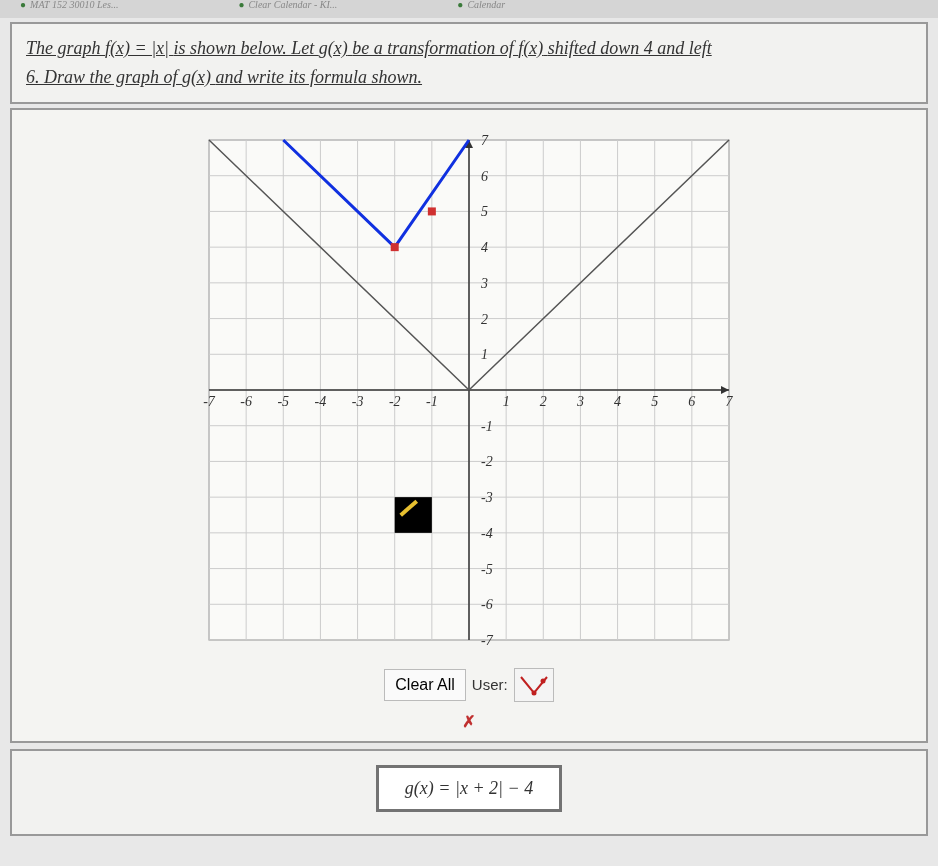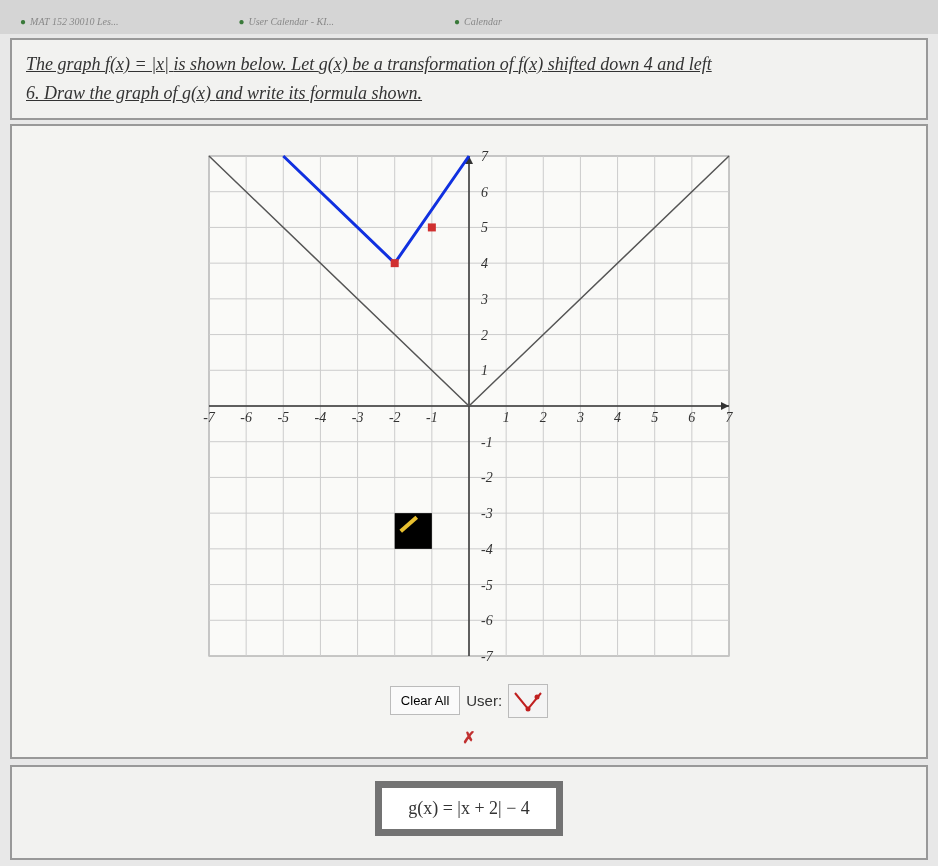--- a/index.html
+++ b/index.html
@@ -5,28 +5,28 @@
   * { box-sizing: border-box; }
   body {
     margin: 0;
     padding: 0;
     font-family: Georgia, 'Times New Roman', serif;
     background: #e8e8e8;
     width: 938px;
     color: #333;
   }
   .topbar {
-    height: 34px;
+    height: 18px;
     background: #d5d5d5;
     display: flex;
     gap: 120px;
-    padding: 16px 20px;
+    padding: 8px 20px;
     font-size: 10px;
     color: #888;
-    align-items: flex-start;
+    align-items: flex-end;
     font-style: italic;
   }
   .topbar span::before {
     content: "●";
     color: #3a7a3a;
     margin-right: 4px;
     font-style: normal;
   }
   .problem-box {
     margin: 4px 10px 0 10px;
@@ -52,21 +52,21 @@
     display: flex;
     align-items: center;
     gap: 6px;
     font-family: Arial, sans-serif;
     font-size: 15px;
   }
   .btn {
     border: 1px solid #bbb;
     background: #fafafa;
     padding: 6px 10px;
-    font-size: 13px;
+    font-size: 16px;
     cursor: pointer;
   }
   .draw-icon-box {
     border: 1px solid #bbb;
     background: #f4f4f4;
     width: 40px; height: 34px;
     display: inline-flex;
     align-items: center; justify-content: center;
     cursor: pointer;
   }
@@ -83,32 +83,33 @@
     background: #f2f2f0;
     padding: 14px 18px 22px 18px;
     text-align: center;
   }
   .answer-prompt {
     font-size: 17px;
     margin-bottom: 18px;
   }
   .formula-input {
     display: inline-block;
-    border: 7px solid #737373;
+    border: 3px solid #737373;
     background: #fff;
     padding: 10px 26px;
     font-size: 18px;
+    font-style: italic;
   }
 </style>
 </head>
 <body>
 
 <div class="topbar">
   <span>MAT 152 30010 Les...</span>
-  <span>User Calendar - KI...</span>
+  <span>Clear Calendar - KI...</span>
   <span>Calendar</span>
 </div>
 
 <div class="problem-box">
   <span>The graph </span>
   <span>f(x) = |x|</span>
   <span> is shown below. Let </span>
   <span>g(x)</span>
   <span> be a transformation of </span>
   <span>f(x)</span>

